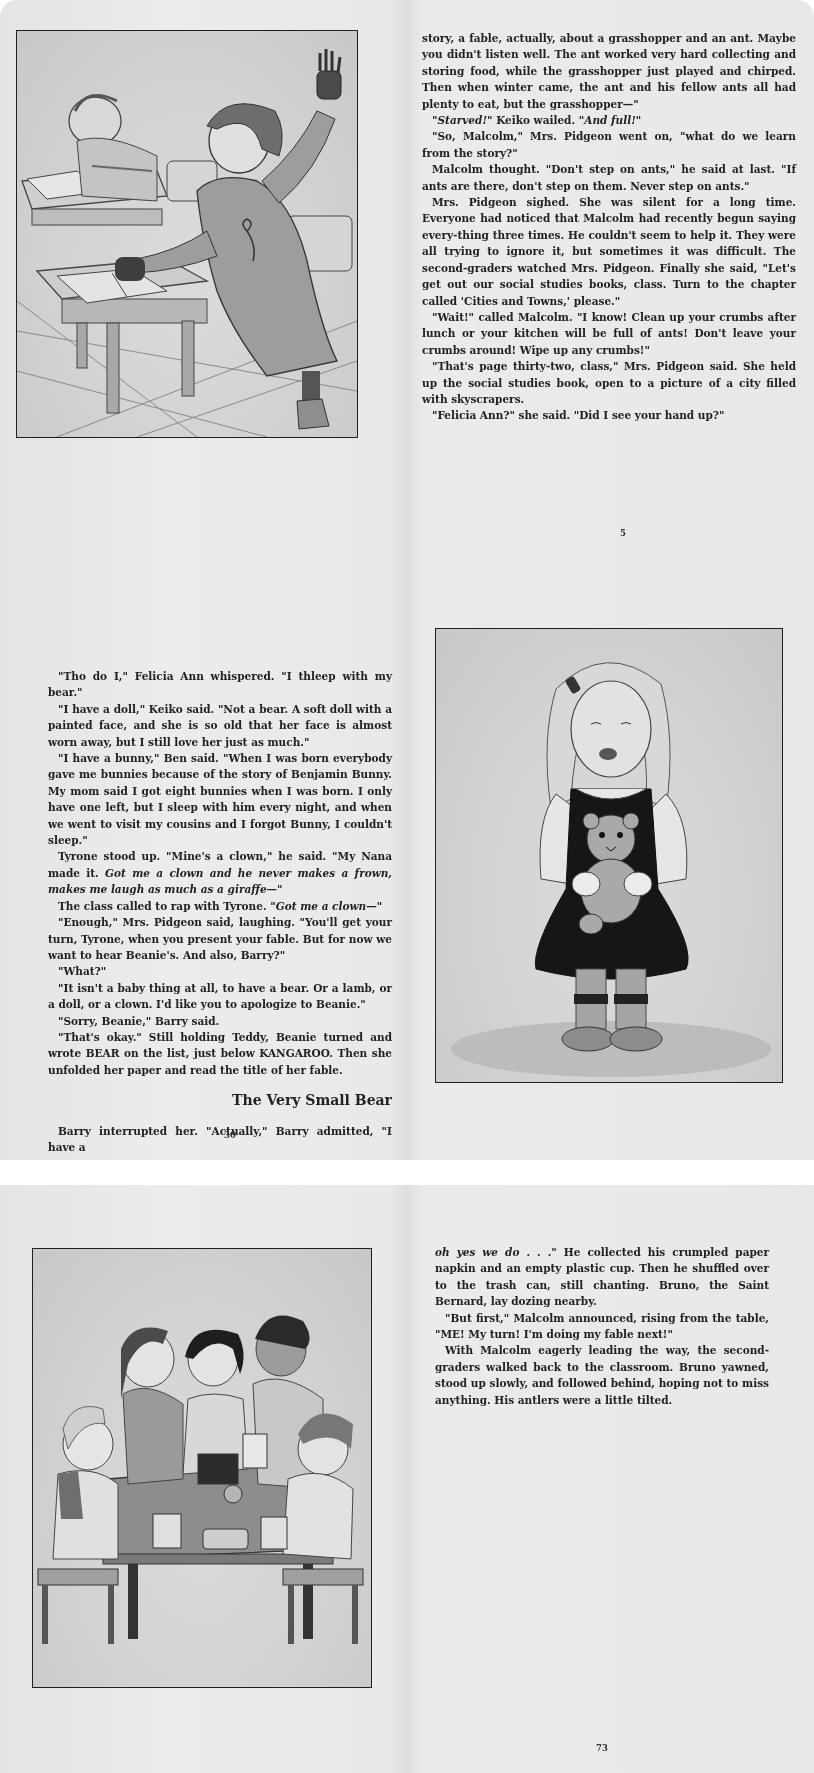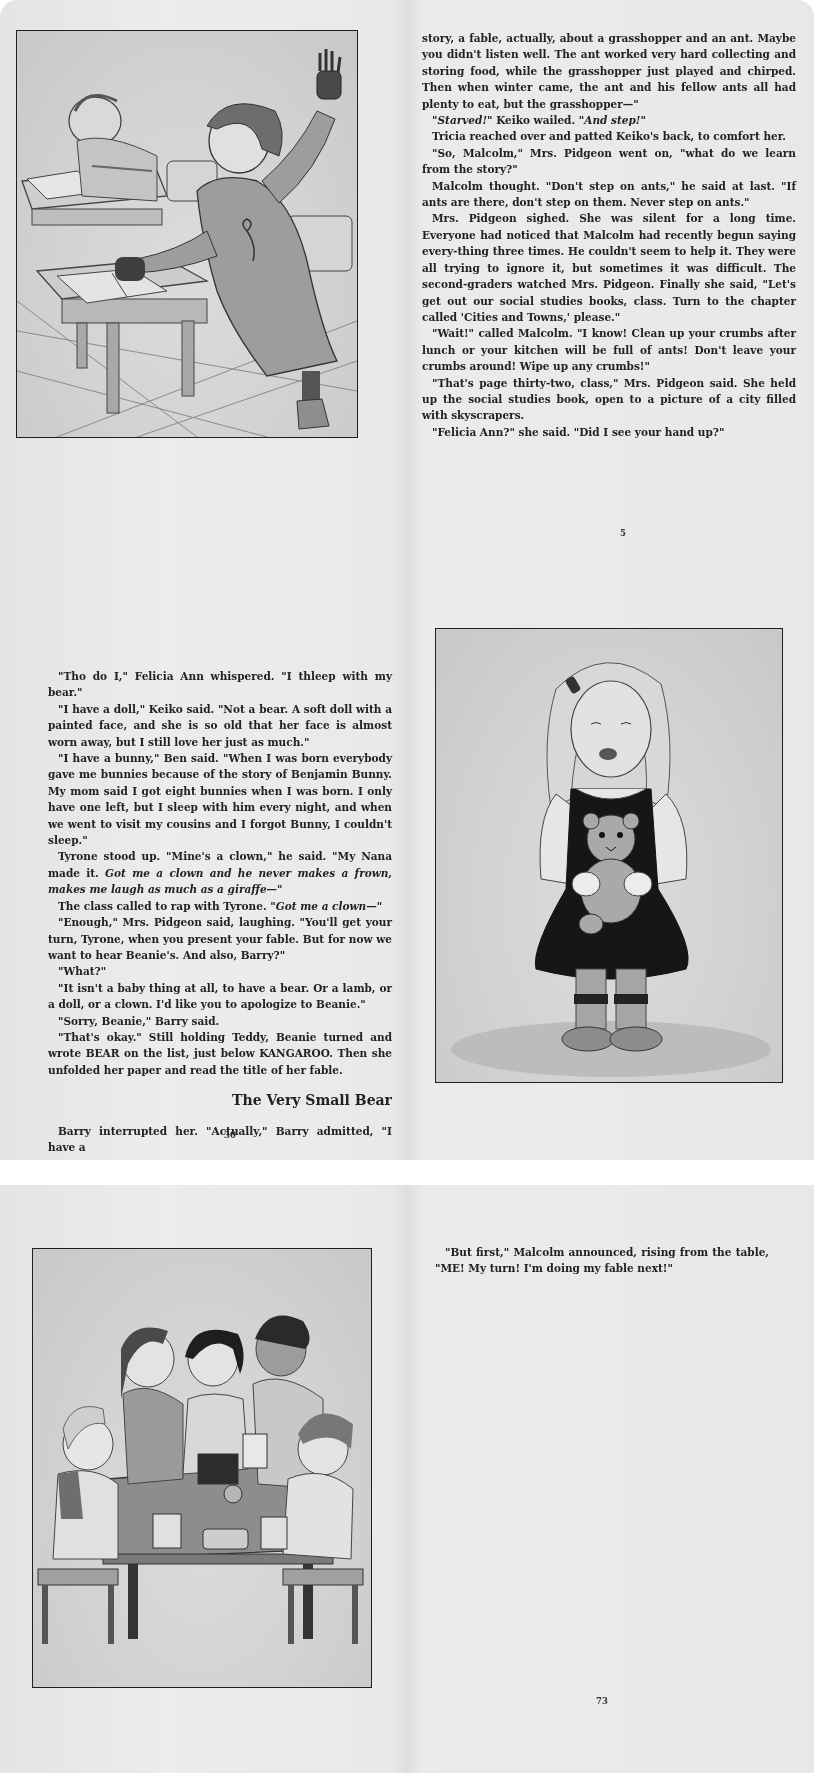--- a/index.html
+++ b/index.html
@@ -92,22 +92,21 @@
 
         <rect x="285" y="340" width="18" height="30" fill="#555"></rect>
         <path d="M280 370 L305 368 L312 395 L282 398 Z" fill="#8e8e8e" stroke="#333"></path>
       </svg>
     </div>
   </div>
 
   <div class="page right-page">
     <div class="text-block" style="left:15px; top:30px; width:374px;">
       <p class="noindent">story, a fable, actually, about a grasshopper and an ant. Maybe you didn't listen well. The ant worked very hard collecting and storing food, while the grasshopper just played and chirped. Then when winter came, the ant and his fellow ants all had plenty to eat, but the grasshopper—"</p>
-      <p>"<em>Starved!</em>" Keiko wailed. "<em>And step!</em>"</p>
-      <p>Tricia reached over and patted Keiko's back, to comfort her.</p>
+      <p>"<em>Starved!</em>" Keiko wailed. "<em>And full!</em>"</p>
       <p>"So, Malcolm," Mrs. Pidgeon went on, "what do we learn from the story?"</p>
       <p>Malcolm thought. "Don't step on ants," he said at last. "If ants are there, don't step on them. Never step on ants."</p>
       <p>Mrs. Pidgeon sighed. She was silent for a long time. Everyone had noticed that Malcolm had recently begun saying every-thing three times. He couldn't seem to help it. They were all trying to ignore it, but sometimes it was difficult. The second-graders watched Mrs. Pidgeon. Finally she said, "Let's get out our social studies books, class. Turn to the chapter called 'Cities and Towns,' please."</p>
       <p>"Wait!" called Malcolm. "I know! Clean up your crumbs after lunch or your kitchen will be full of ants! Don't leave your crumbs around! Wipe up any crumbs!"</p>
       <p>"That's page thirty-two, class," Mrs. Pidgeon said. She held up the social studies book, open to a picture of a city filled with skyscrapers.</p>
       <p>"Felicia Ann?" she said. "Did I see your hand up?"</p>
     </div>
     <div class="page-number" style="left:196px; top:528px;">5</div>
   </div>
 </div>
@@ -212,17 +211,19 @@
         <rect x="210" y="185" width="24" height="34" fill="#e8e8e8" stroke="#333"></rect>
         <rect x="170" y="280" width="45" height="20" rx="4" fill="#cdcdcd" stroke="#333"></rect>
         <rect x="165" y="205" width="40" height="30" fill="#2c2c2c" stroke="#333"></rect>
         <circle cx="200" cy="245" r="9" fill="#b5b5b5" stroke="#333"></circle>
       </svg>
     </div>
   </div>
 
   <div class="page right-page">
     <div class="text-block" style="left:28px; top:59px; width:334px;">
+      <p class="noindent"><em>oh yes we do . . .</em><span>" He collected his crumpled paper napkin and an empty plastic cup. Then he shuffled over to the trash can, still chanting. Bruno, the Saint Bernard, lay dozing nearby.</span></p>
       <p>"But first," Malcolm announced, rising from the table, "ME! My turn! I'm doing my fable next!"</p>
-    </div>
-    <div class="page-number" style="left:175px; top:511px;">73</div>
+      <p>With Malcolm eagerly leading the way, the second-graders walked back to the classroom. Bruno yawned, stood up slowly, and followed behind, hoping not to miss anything. His antlers were a little tilted.</p>
+    </div>
+    <div class="page-number" style="left:175px; top:558px;">73</div>
   </div>
 </div>
 
 </body></html>

